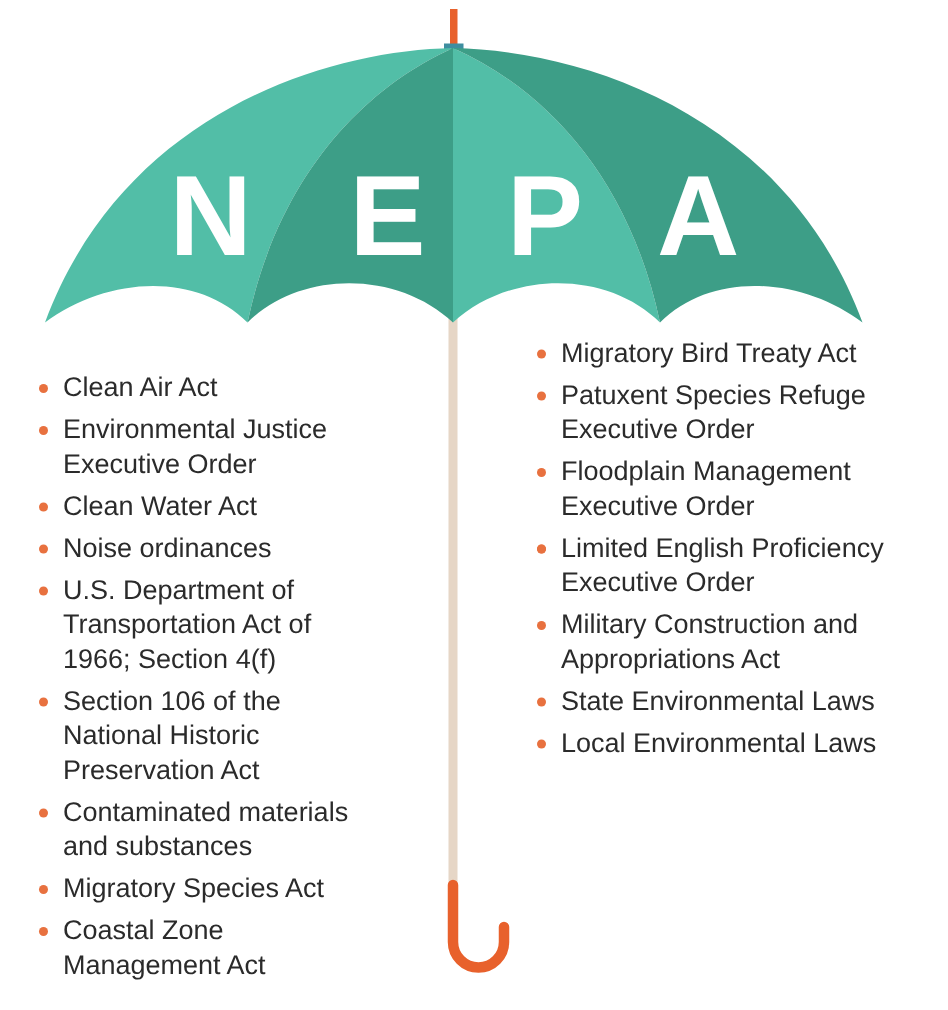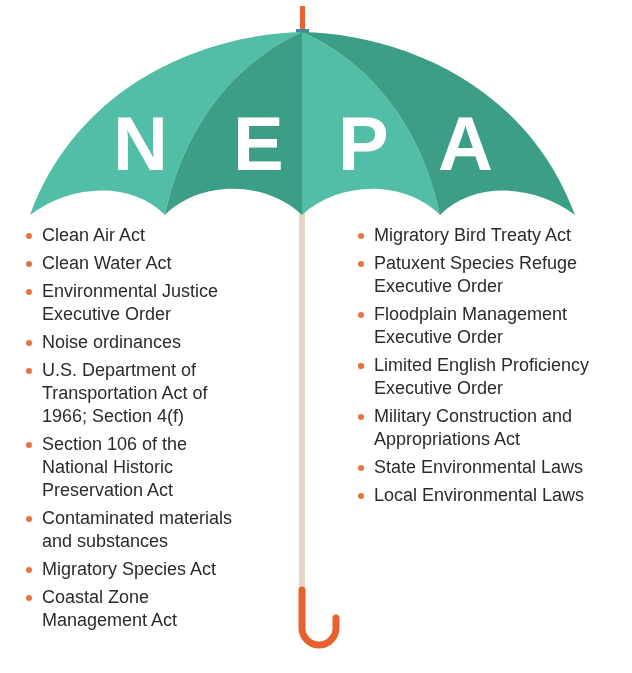--- a/index.html
+++ b/index.html
@@ -1,20 +1,20 @@
 <!DOCTYPE html>
 <html><head>
 <meta charset="utf-8">
 <style>
   html, body { margin: 0; padding: 0; background: #ffffff; }
   body { width: 632px; height: 673px; position: relative; overflow: hidden;
          font-family: "Liberation Sans", sans-serif; }
   #umbrella { position: absolute; left: 0; top: 0; width: 632px; height: 673px; }
   .col { position: absolute; top: 224px; margin: 0; padding: 0; list-style: none; }
-  .col.left { left: 24px; width: 260px; }
+  .col.left { left: 24px; width: 260px; margin-top: 23px; }
   .col.right { left: 356px; width: 276px; }
   .item { position: relative; padding-left: 18px; font-size: 18px; line-height: 23px;
           color: #2b2b2b; margin-bottom: 5px; letter-spacing: 0px; }
   .item .bullet { position: absolute; left: 2px; top: 9px; width: 6px; height: 6px;
                   border-radius: 50%; background: #E8713F; }
   .letter { font-family: "Liberation Sans", sans-serif; font-weight: bold; fill: #ffffff; font-size: 76px; }
 </style>
 </head>
 <body>
 
@@ -36,22 +36,22 @@
   <path d="M302 32 C365 60 420 120 440 215 C475 180 535 185 575 215 C525 80 395 34 302 32 Z" fill="#3D9E87"></path>
 
   <text class="letter" x="113" y="170">N</text>
   <text class="letter" x="233" y="170">E</text>
   <text class="letter" x="338" y="170">P</text>
   <text class="letter" x="438" y="170">A</text>
 </svg>
 
 <ul class="col left">
   <li class="item"><span class="bullet"></span><span>Clean Air Act</span></li>
+  <li class="item" style="width:205px"><span class="bullet"></span><span>Environmental Justice Executive Order</span></li>
   <li class="item"><span class="bullet"></span><span>Clean Water Act</span></li>
-  <li class="item" style="width:205px"><span class="bullet"></span><span>Environmental Justice Executive Order</span></li>
   <li class="item"><span class="bullet"></span><span>Noise ordinances</span></li>
   <li class="item" style="width:210px"><span class="bullet"></span><span>U.S. Department of Transportation Act of 1966; Section 4(f)</span></li>
   <li class="item" style="width:175px"><span class="bullet"></span><span>Section 106 of the National Historic Preservation Act</span></li>
   <li class="item" style="width:225px"><span class="bullet"></span><span>Contaminated materials and substances</span></li>
   <li class="item"><span class="bullet"></span><span>Migratory Species Act</span></li>
   <li class="item" style="width:180px"><span class="bullet"></span><span>Coastal Zone Management Act</span></li>
 </ul>
 
 <ul class="col right">
   <li class="item"><span class="bullet"></span><span>Migratory Bird Treaty Act</span></li>

